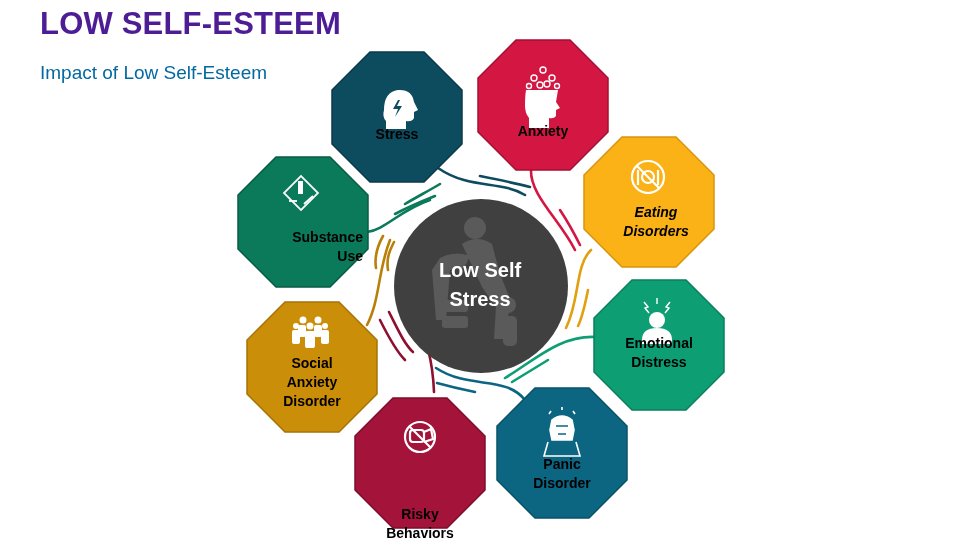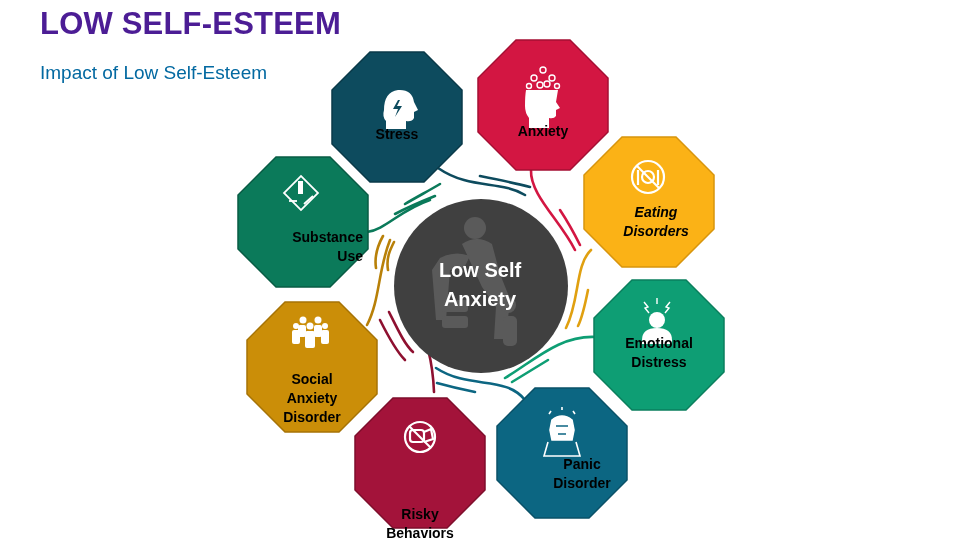--- a/index.html
+++ b/index.html
@@ -168,29 +168,29 @@
     <g fill="none" stroke="#ffffff" stroke-width="1.8">
       <rect x="289" y="181" width="24" height="24" transform="rotate(45 301 193)"></rect>
       <rect x="298" y="181" width="5" height="13" fill="#ffffff" stroke="none"></rect>
       <line x1="289" y1="201" x2="297" y2="201"></line>
       <line x1="304" y1="204" x2="313" y2="196"></line>
     </g>
   </g>
 </svg>
 
 <div class="center-label">Low Self
-Anxiety</div>
+Stress</div>
 
 <div class="oct-label" style="left:337px; top:125px;">Stress</div>
 <div class="oct-label" style="left:483px; top:122px;">Anxiety</div>
 <div class="oct-label" style="left:596px; top:203px;font-style:italic;">Eating
 Disorders</div>
 <div class="oct-label" style="left:599px; top:334px;">Emotional
 Distress</div>
-<div class="oct-label" style="left:522px; top:455px;">Panic
+<div class="oct-label" style="left:502px; top:455px;">Panic
 Disorder</div>
 <div class="oct-label" style="left:360px; top:464px;margin-top:41px;">Risky
 Behaviors</div>
-<div class="oct-label" style="left:252px; top:370px;">Social
+<div class="oct-label" style="left:252px; top:354px;">Social
 Anxiety
 Disorder</div>
 <div class="oct-label" style="left:243px; top:228px;text-align:right;">Substance
 Use</div>
 
 </body></html>

